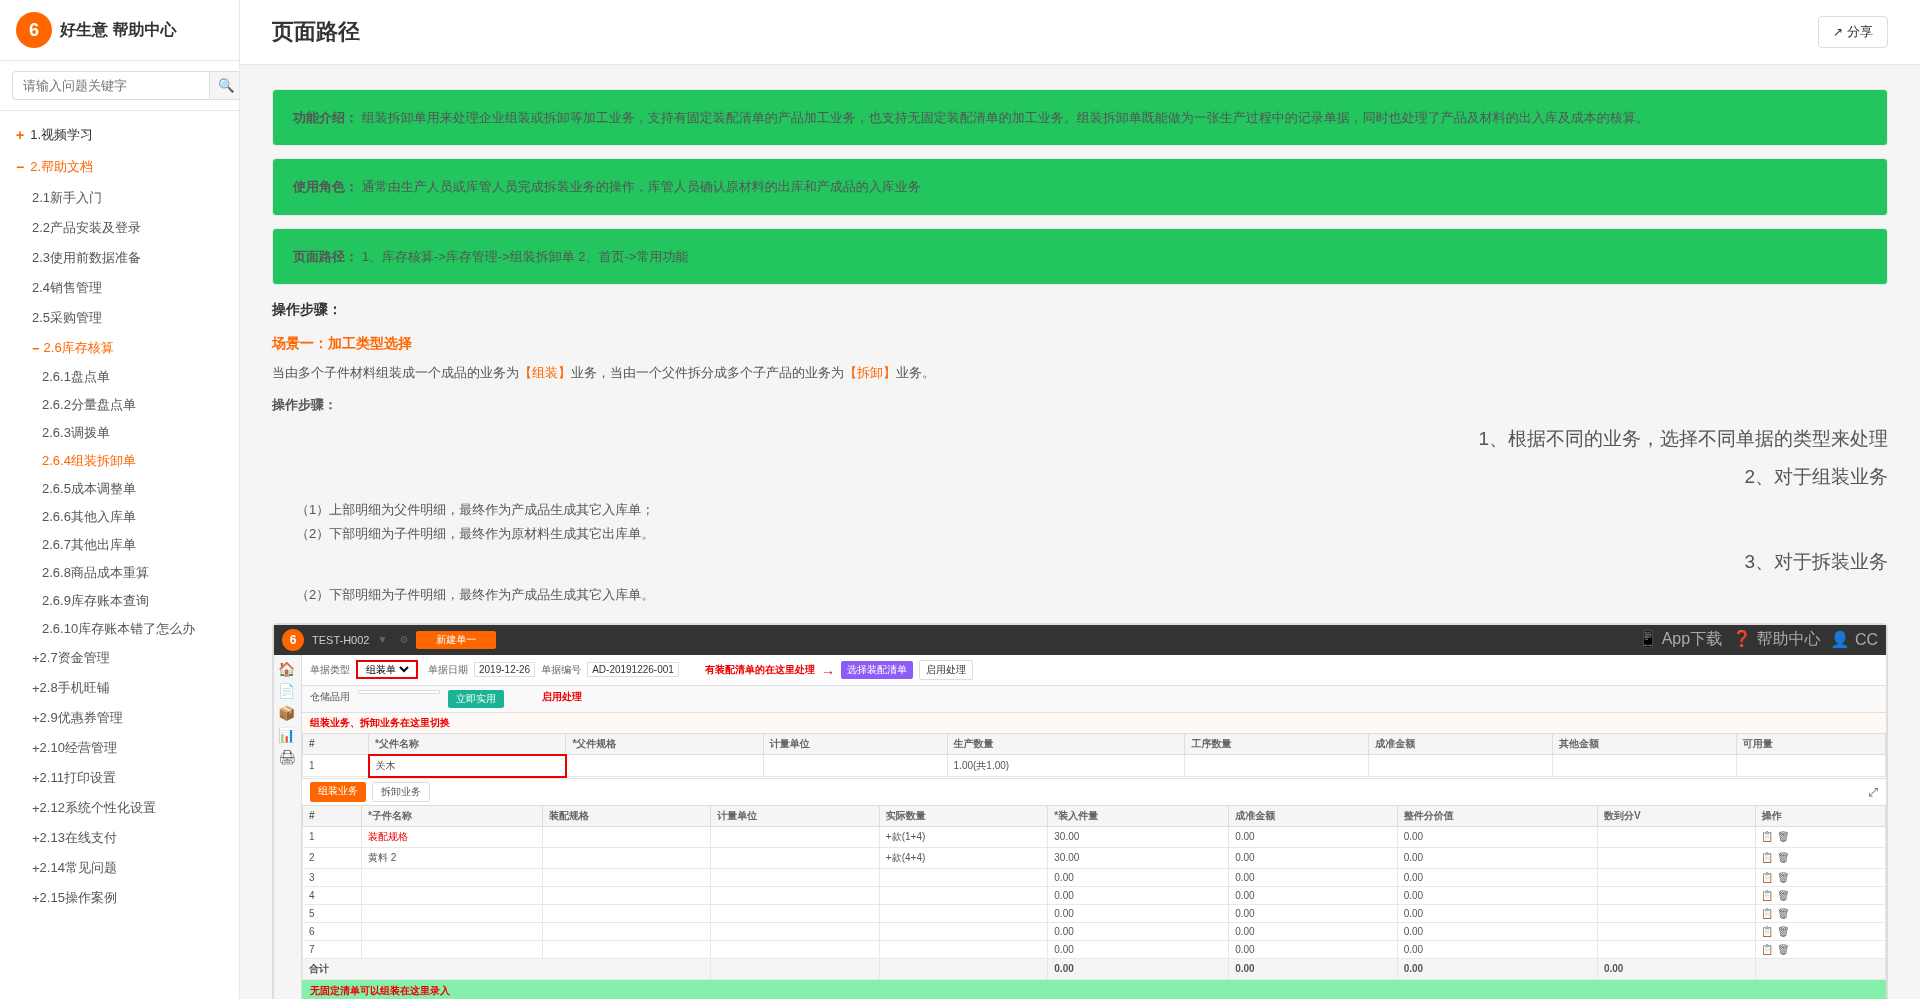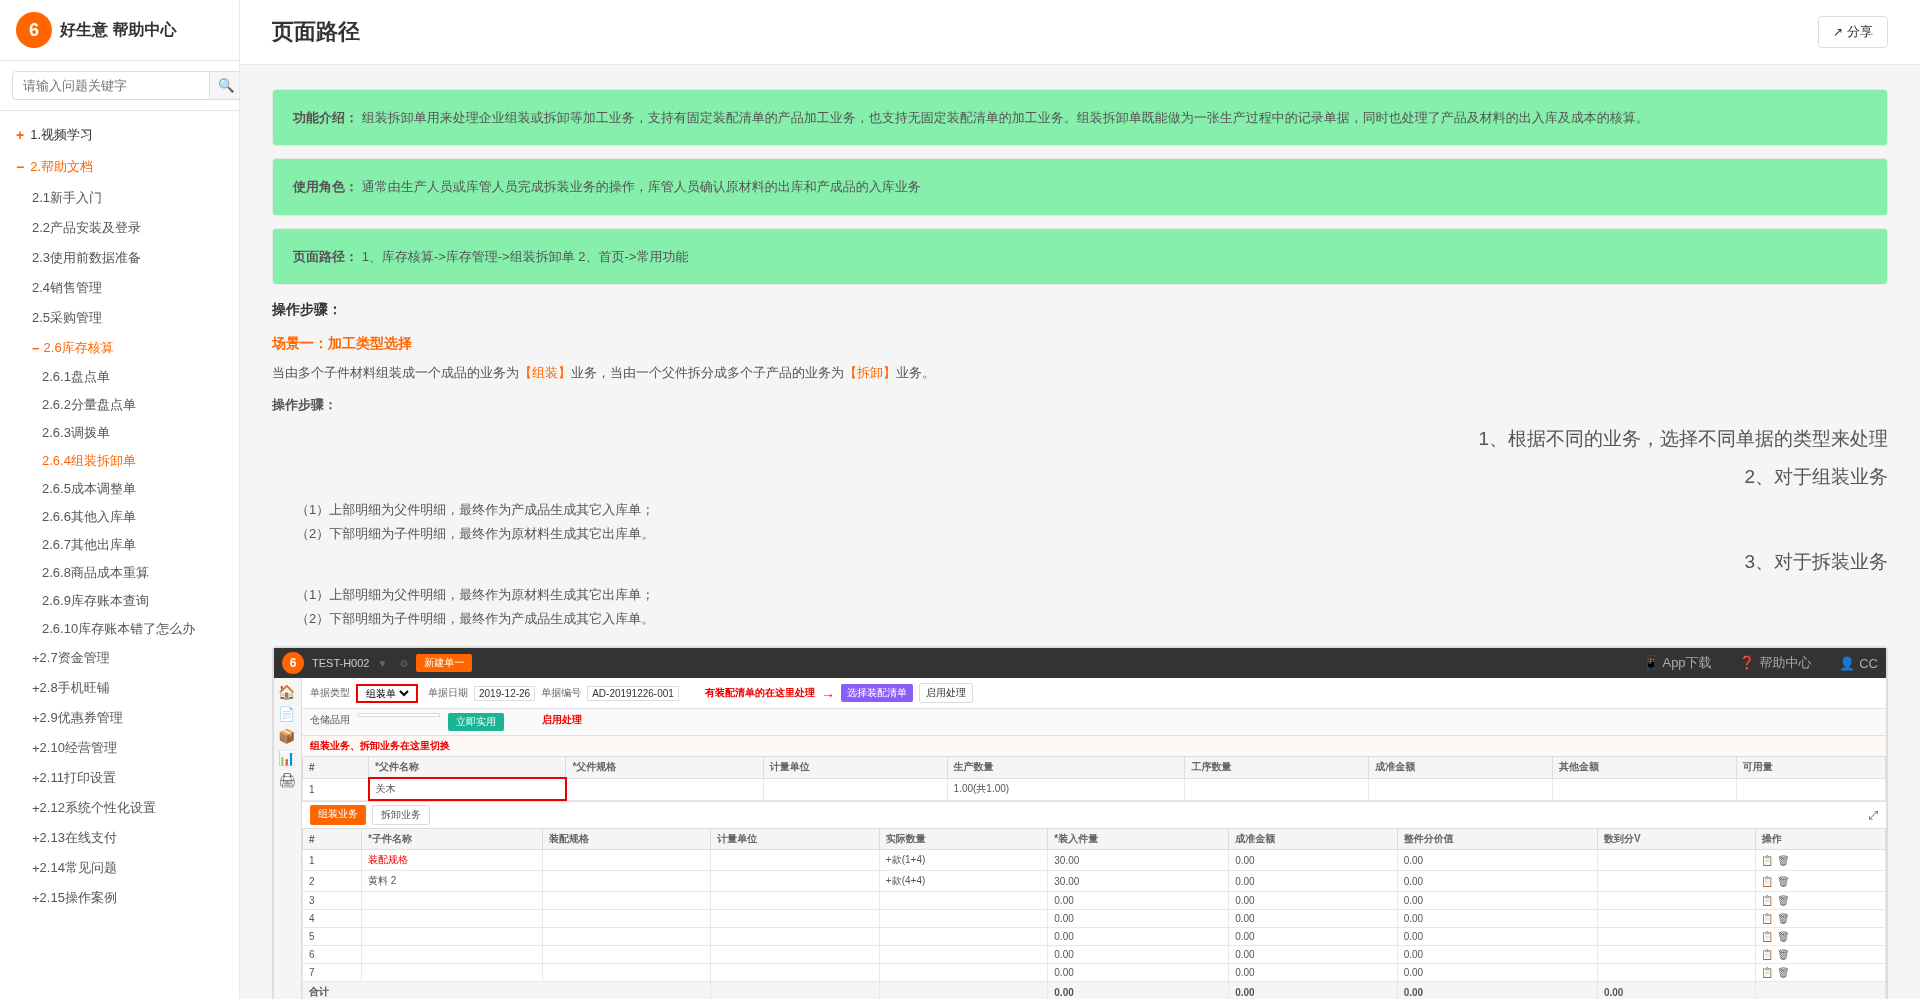--- a/index.html
+++ b/index.html
@@ -162,21 +162,21 @@
       color: #333;
     }
 
     #content-area {
       flex: 1;
       overflow-y: auto;
       padding: 24px 32px;
     }
 
     .info-block {
-      background: #86efac;
+      background: #22c55e;
       border: 1px solid #e8e8e8;
       border-radius: 4px;
       padding: 16px 20px;
       margin-bottom: 12px;
       font-size: 13px;
       line-height: 1.8;
       color: #555;
     }
 
     .section-title {
@@ -426,35 +426,34 @@
         当由多个子件材料组装成一个成品的业务为<span class="highlight">【组装】</span>业务，当由一个父件拆分成多个子产品的业务为<span class="highlight">【拆卸】</span>业务。
       </div>
 
       <div class="content-text" style="font-weight:bold;margin-top:8px;">操作步骤：</div>
 
       <div class="step-item">1、根据不同的业务，选择不同单据的类型来处理</div>
       <div class="step-item">2、对于组装业务</div>
       <div class="sub-step">（1）上部明细为父件明细，最终作为产成品生成其它入库单；</div>
       <div class="sub-step">（2）下部明细为子件明细，最终作为原材料生成其它出库单。</div>
       <div class="step-item">3、对于拆装业务</div>
-      <div class="sub-step">（1）上部明细为父件明细，最终作为原材料生成其它出库单；</div>
       <div class="sub-step">（2）下部明细为子件明细，最终作为产成品生成其它入库单。</div>
 
       <div class="screenshot-container">
         <div class="fake-ui">
 
           <div class="fake-ui-header" style="background:#333;justify-content:space-between;">
             <div style="display:flex;align-items:center;gap:8px;">
               <div style="width:22px;height:22px;background:#f60;border-radius:50%;display:flex;align-items:center;justify-content:center;color:#fff;font-size:12px;font-weight:bold;">6</div>
               <span style="color:#ccc;font-size:11px;">TEST-H002</span>
               <span style="color:#666;font-size:10px;">▼</span>
               <span style="color:#666;font-size:10px;margin-left:4px;">⚙</span>
-              <span style="background:#f60;color:#fff;padding:2px 8px;border-radius:2px;font-size:10px;">新建单一</span>
+              <span style="background:#f60;color:#fff;padding:2px 20px;border-radius:2px;font-size:10px;">新建单一</span>
             </div>
-            <div style="display:flex;align-items:center;gap:28px;color:#aaa;font-size:13px;">
+            <div style="display:flex;align-items:center;gap:10px;color:#aaa;font-size:16px;">
               <span>📱 App下载</span>
               <span>❓ 帮助中心</span>
               <span>👤 CC</span>
             </div>
           </div>
 
           <div style="display:flex;">
 
             <div style="width:28px;background:#f5f5f5;border-right:1px solid #ddd;display:flex;flex-direction:column;align-items:center;padding:6px 0;gap:6px;min-height:260px;">
               <span style="font-size:14px;color:#555;">🏠</span>

